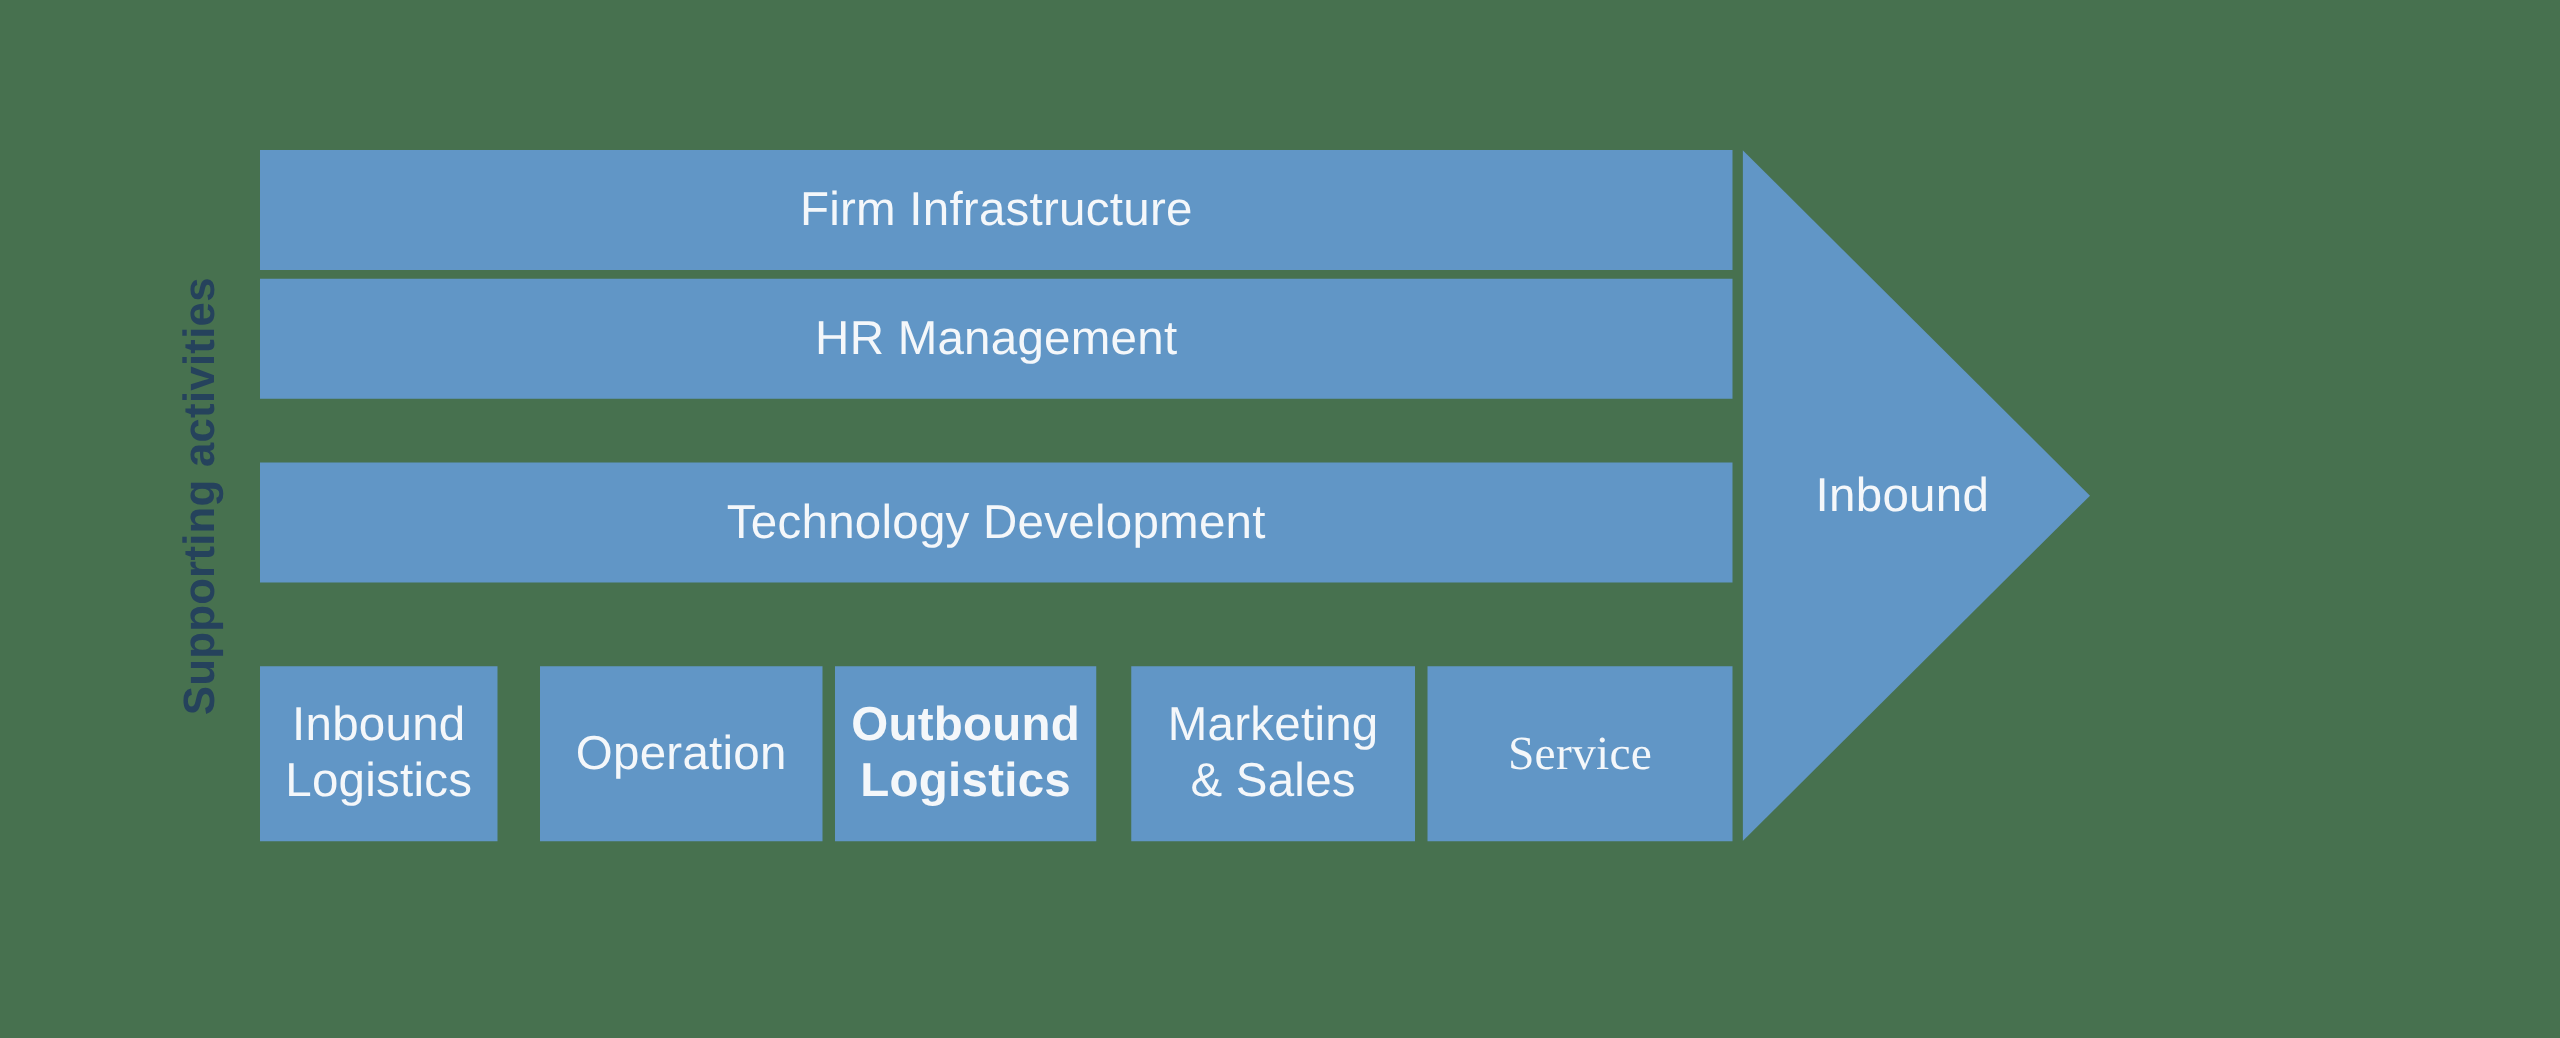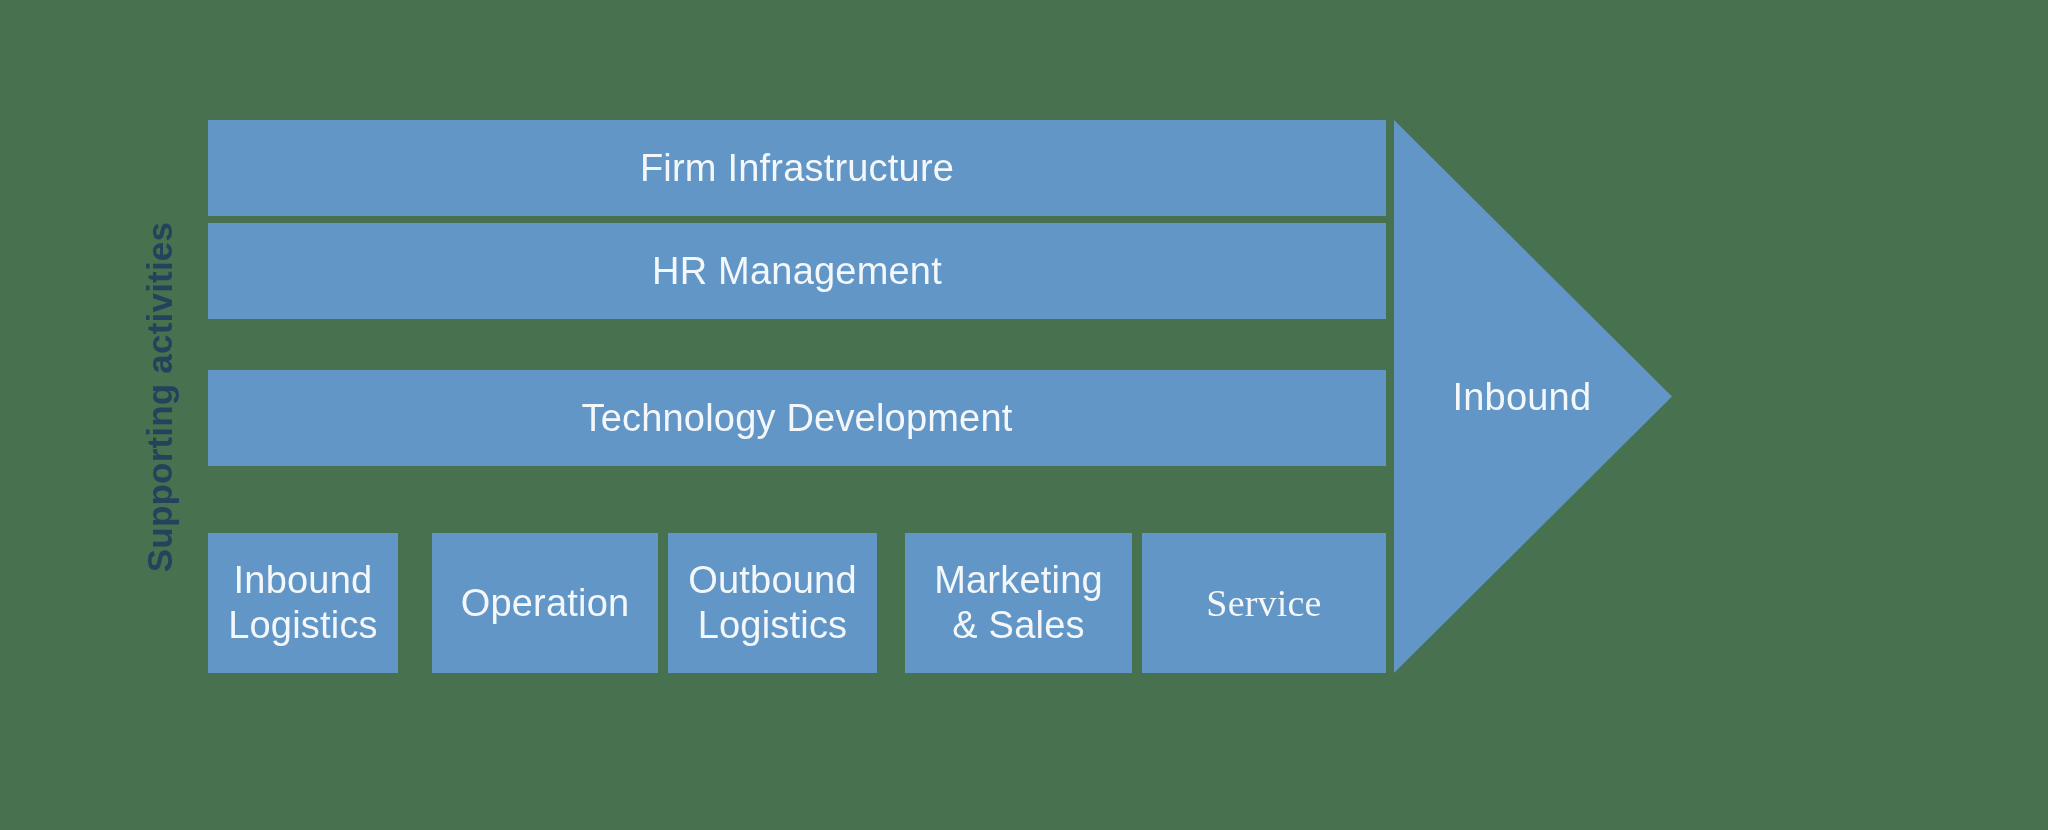--- a/index.html
+++ b/index.html
@@ -97,21 +97,21 @@
 
 
   <div class="vc-box primary-box" style="left:208px; width:190px;">
     <span>Inbound Logistics</span>
   </div>
 
   <div class="vc-box primary-box" style="left:432px; width:226px;">
     <span>Operation</span>
   </div>
 
-  <div class="vc-box primary-box" style="left:668px; width:209px;">
+  <div class="vc-box primary-box" style="left:668px; width:209px;font-weight:bold;">
     <span>Outbound Logistics</span>
   </div>
 
   <div class="vc-box primary-box" style="left:905px; width:227px;">
     <span>Marketing &amp; Sales</span>
   </div>
 
   <div class="vc-box primary-box" style="left:1142px; width:244px;font-family:Liberation Serif, serif;">
     <span>Service</span>
   </div>

